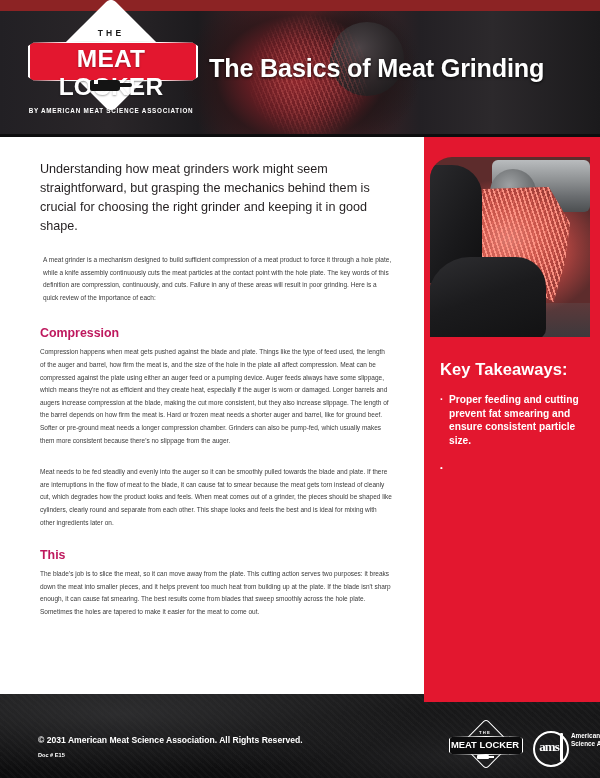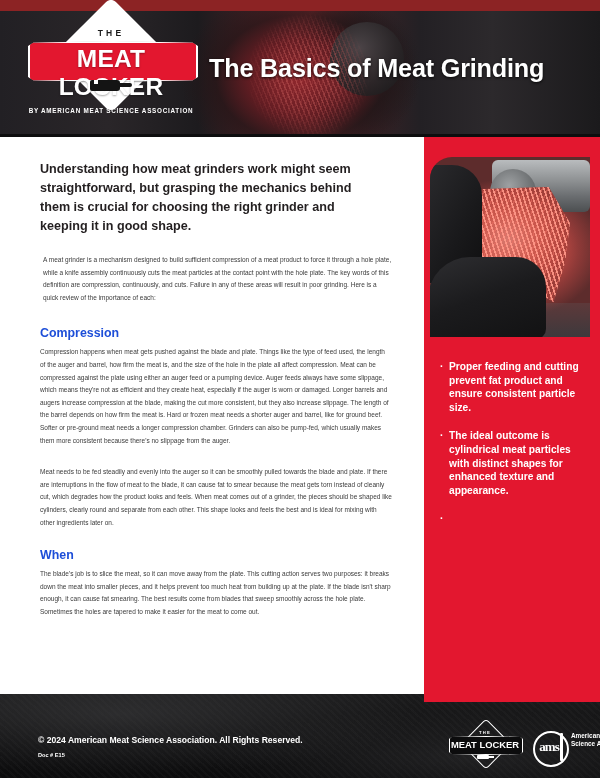--- a/index.html
+++ b/index.html
@@ -132,30 +132,30 @@
     font-family:"Liberation Sans Narrow","Liberation Sans",sans-serif;
     font-weight:bold;font-size:10.2px;line-height:13.6px;color:#ffffff;
   }
   .kt-item .kt-bullet{position:absolute;left:0;top:0;color:#ffffff;font-size:10.2px;line-height:13.6px;}
 
   
   .content{position:absolute;left:40px;top:160px;width:352px;}
   .lede{
     margin:0 8px 18px 0;
     font-family:"Liberation Sans Narrow","Liberation Sans",sans-serif;
-    font-weight:bold;font-size:12.6px;line-height:19px;color:#231f20;
+    font-weight:normal;font-size:12.6px;line-height:19px;color:#231f20;
   }
   .intro{
     margin:0 0 22px 0;padding-left:3px;
     font-size:6.5px;line-height:12.6px;color:#3a3a3a;text-align:left;
   }
   .sec-head{
     margin:0 0 5px 0;
     font-family:"Liberation Sans Narrow","Liberation Sans",sans-serif;
-    font-weight:bold;font-size:12.4px;line-height:15px;color:#1d4ed8;
+    font-weight:bold;font-size:12.4px;line-height:15px;color:#be185d;
   }
   .sec-body{
     margin:0 0 19px 0;
     font-size:6.5px;line-height:12.6px;color:#3a3a3a;
   }
 
   
   .footer{
     position:absolute;left:0;top:694px;width:600px;height:84px;
     background:
@@ -251,49 +251,49 @@
   <div class="hero">
     <div class="floor"></div>
     <div class="barrel"></div>
     <div class="barrel-face"></div>
     <div class="grind"></div>
     <div class="sleeve"></div>
     <div class="glove"></div>
   </div>
 
   <div class="takeaways">
+    <h2>Key Takeaways:</h2>
     <div class="kt-item">
       <span class="kt-bullet">·</span>
-      <span>Proper feeding and cutting prevent fat product and ensure consistent particle size.</span>
+      <span>Proper feeding and cutting prevent fat smearing and ensure consistent particle size.</span>
     </div>
     <div class="kt-item">
       <span class="kt-bullet">·</span>
-      <span>The ideal outcome is cylindrical meat particles with distinct shapes for enhanced texture and appearance.</span>
     </div>
     <div class="kt-item">
       <span class="kt-bullet">·</span>
     </div>
   </div>
 
   <div class="content">
     <p class="lede">Understanding how meat grinders work might seem straightforward, but grasping the mechanics behind them is crucial for choosing the right grinder and keeping it in good shape.</p>
     <p class="intro">A meat grinder is a mechanism designed to build sufficient compression of a meat product to force it through a hole plate, while a knife assembly continuously cuts the meat particles at the contact point with the hole plate.  The key words of this definition are compression, continuously, and cuts.  Failure in any of these areas will result in poor grinding.  Here is a quick review of the importance of each:</p>
 
     <h3 class="sec-head">Compression</h3>
     <p class="sec-body">Compression happens when meat gets pushed against the blade and plate. Things like the type of feed used, the length of the auger and barrel, how firm the meat is, and the size of the hole in the plate all affect compression. Meat can be compressed against the plate using either an auger feed or a pumping device. Auger feeds always have some slippage, which means they're not as efficient and they create heat, especially if the auger is worn or damaged. Longer barrels and augers increase compression at the blade, making the cut more consistent, but they also increase slippage. The length of the barrel depends on how firm the meat is. Hard or frozen meat needs a shorter auger and barrel, like for ground beef. Softer or pre-ground meat needs a longer compression chamber. Grinders can also be pump-fed, which usually makes them more consistent because there's no slippage from the auger.</p>
 
     <p class="sec-body">Meat needs to be fed steadily and evenly into the auger so it can be smoothly pulled towards the blade and plate. If there are interruptions in the flow of meat to the blade, it can cause fat to smear because the meat gets torn instead of cleanly cut, which degrades how the product looks and feels. When meat comes out of a grinder, the pieces should be shaped like cylinders, clearly round and separate from each other. This shape looks and feels the best and is ideal for mixing with other ingredients later on.</p>
 
-    <h3 class="sec-head">When</h3>
+    <h3 class="sec-head">This</h3>
     <p class="sec-body">The blade's job is to slice the meat, so it can move away from the plate. This cutting action serves two purposes: it breaks down the meat into smaller pieces, and it helps prevent too much heat from building up at the plate. If the blade isn't sharp enough, it can cause fat smearing. The best results come from blades that sweep smoothly across the hole plate. Sometimes the holes are tapered to make it easier for the meat to come out.</p>
   </div>
 
   <div class="footer"></div>
   <div class="footer-red"></div>
-  <div class="footer-copy">© 2024 American Meat Science Association. All Rights Reserved.</div>
+  <div class="footer-copy">© 2031 American Meat Science Association. All Rights Reserved.</div>
   <div class="footer-doc">Doc # E15</div>
 
   <div class="fl-logo">
     <div class="fl-diamond"></div>
     <div class="fl-banner"></div>
     <div class="fl-the">THE</div>
     <div class="fl-text">MEAT LOCKER</div>
     <div class="fl-cleaver">
       <div class="b"></div>
         <div class="h"></div>

